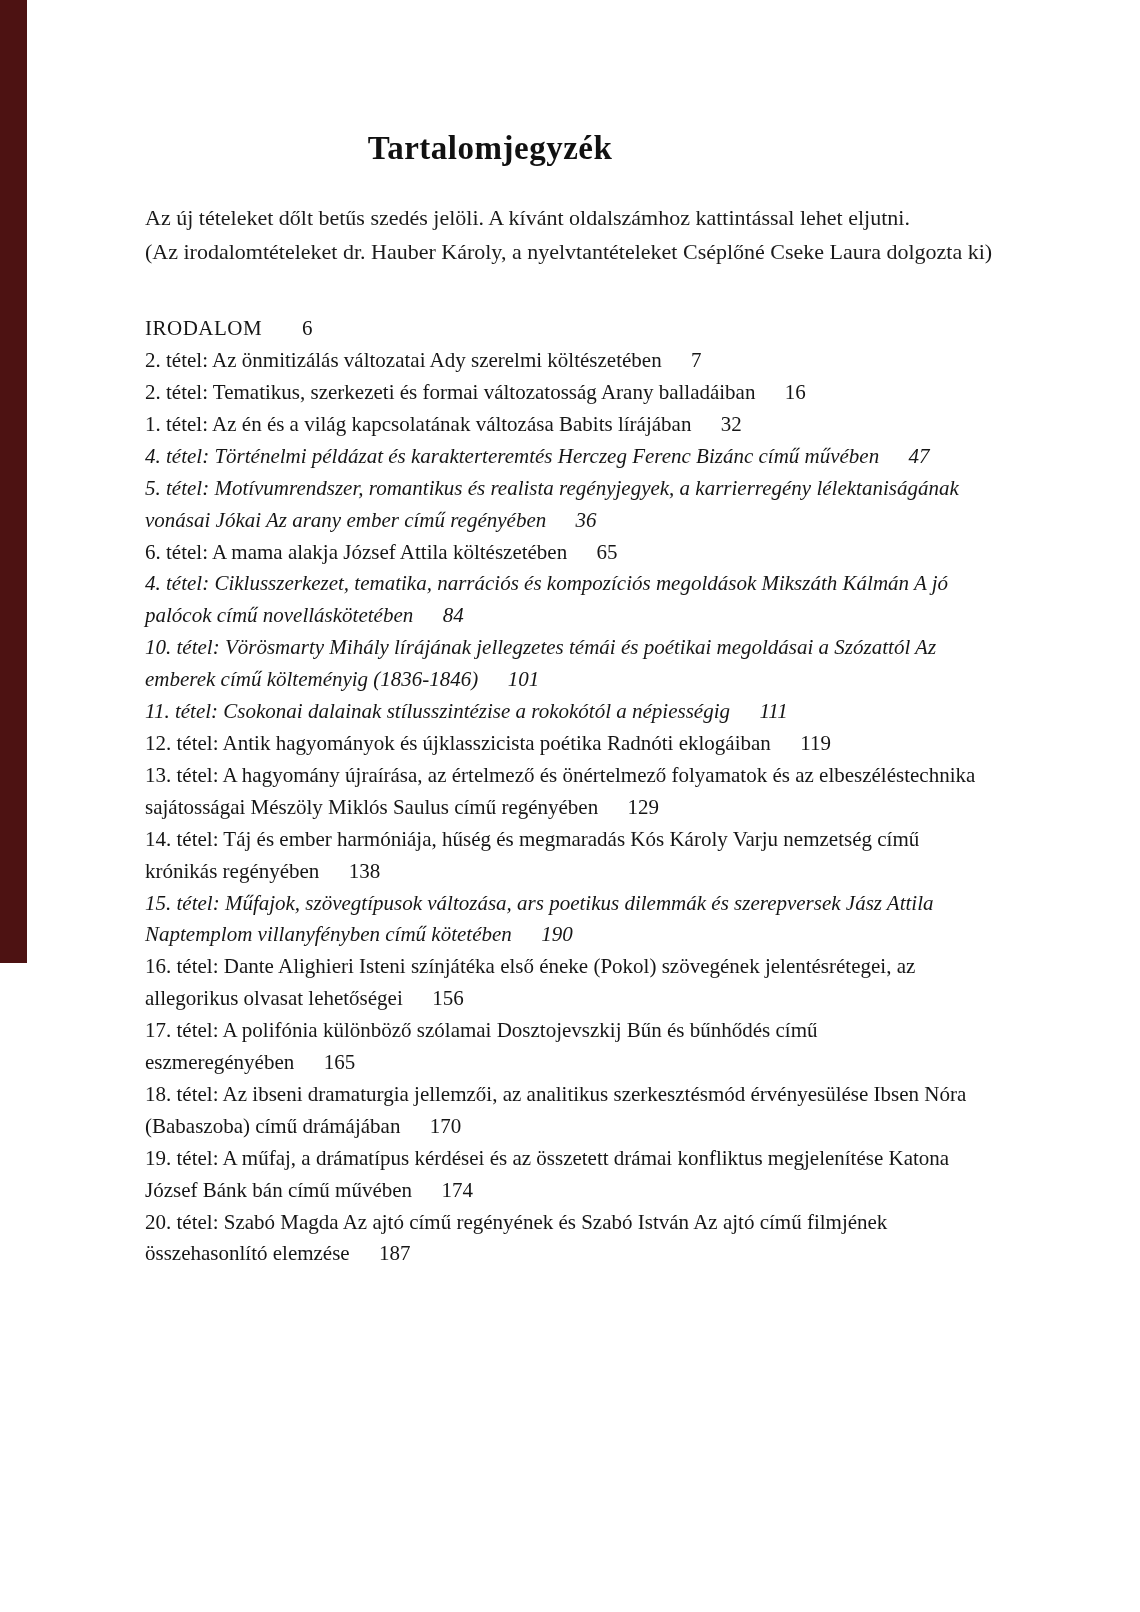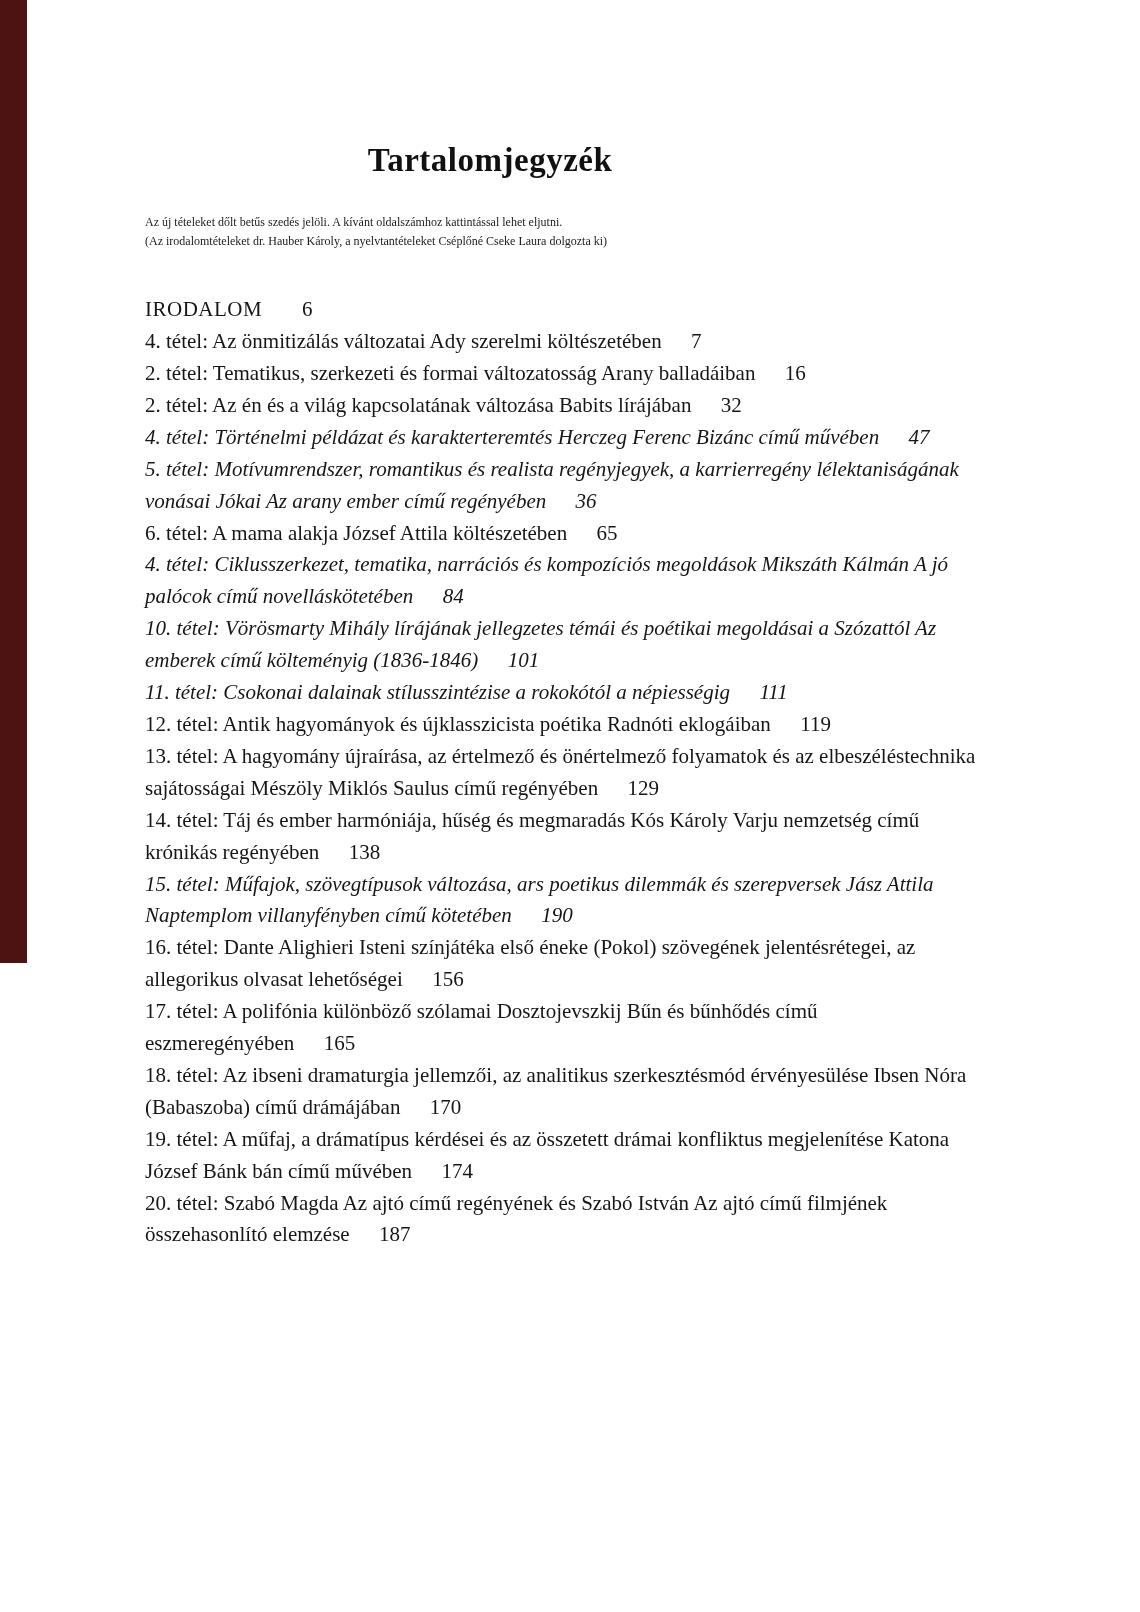--- a/index.html
+++ b/index.html
@@ -19,37 +19,37 @@
   .left-strip {
     position: absolute;
     left: 0;
     top: 0;
     width: 27px;
     height: 963px;
     background: #4d1212;
   }
   .content {
     position: absolute;
-    top: 12px;
+    top: 0;
     left: 0;
     width: 956px;
     padding: 12px;
   }
   .doc-title {
     margin: 118px 0 0 0;
     text-align: center;
     font-size: 33px;
     font-weight: bold;
     letter-spacing: 0.5px;
     color: #111111;
   }
   .intro {
     margin: 34px 0 0 133px;
     width: 860px;
-    font-size: 12px;
+    font-size: 22px;
     line-height: 1.55;
     color: #1b1b1b;
   }
   .intro div {
     white-space: normal;
   }
   .toc {
     margin: 44px 0 0 133px;
     width: 836px;
     font-size: 21px;
@@ -85,23 +85,23 @@
 
     <h1 class="doc-title">Tartalomjegyzék</h1>
 
     <div class="intro">
       <div>Az új tételeket dőlt betűs szedés jelöli. A kívánt oldalszámhoz kattintással lehet eljutni.</div>
       <div>(Az irodalomtételeket dr. Hauber Károly, a nyelvtantételeket Cséplőné Cseke Laura dolgozta ki)</div>
     </div>
 
     <div class="toc" id="toc-entries">
       <p class="entry section"><span class="txt">IRODALOM</span><span class="pg">6</span></p>
-    <p class="entry"><span class="txt">4. tétel: Az önmitizálás változatai Ady szerelmi költészetében</span><span class="pg">7</span></p>
+    <p class="entry"><span class="txt">2. tétel: Az önmitizálás változatai Ady szerelmi költészetében</span><span class="pg">7</span></p>
         <p class="entry"><span class="txt">2. tétel: Tematikus, szerkezeti és formai változatosság Arany balladáiban</span><span class="pg">16</span></p>
-        <p class="entry"><span class="txt">2. tétel: Az én és a világ kapcsolatának változása Babits lírájában</span><span class="pg">32</span></p>
+        <p class="entry"><span class="txt">1. tétel: Az én és a világ kapcsolatának változása Babits lírájában</span><span class="pg">32</span></p>
         <p class="entry italic"><span class="txt">4. tétel: Történelmi példázat és karakterteremtés Herczeg Ferenc Bizánc című művében</span><span class="pg">47</span></p>
         <p class="entry italic"><span class="txt">5. tétel: Motívumrendszer, romantikus és realista regényjegyek, a karrierregény lélektaniságának vonásai Jókai Az arany ember című regényében</span><span class="pg">36</span></p>
         <p class="entry"><span class="txt">6. tétel: A mama alakja József Attila költészetében</span><span class="pg">65</span></p>
         <p class="entry italic"><span class="txt">4. tétel: Ciklusszerkezet, tematika, narrációs és kompozíciós megoldások Mikszáth Kálmán A jó palócok című novelláskötetében</span><span class="pg">84</span></p>
         <p class="entry italic"><span class="txt">10. tétel: Vörösmarty Mihály lírájának jellegzetes témái és poétikai megoldásai a Szózattól Az emberek című költeményig (1836-1846)</span><span class="pg">101</span></p>
         <p class="entry italic"><span class="txt">11. tétel: Csokonai dalainak stílusszintézise a rokokótól a népiességig</span><span class="pg">111</span></p>
         <p class="entry"><span class="txt">12. tétel: Antik hagyományok és újklasszicista poétika Radnóti eklogáiban</span><span class="pg">119</span></p>
         <p class="entry"><span class="txt">13. tétel: A hagyomány újraírása, az értelmező és önértelmező folyamatok és az elbeszéléstechnika sajátosságai Mészöly Miklós Saulus című regényében</span><span class="pg">129</span></p>
         <p class="entry"><span class="txt">14. tétel: Táj és ember harmóniája, hűség és megmaradás Kós Károly Varju nemzetség című krónikás regényében</span><span class="pg">138</span></p>
         <p class="entry italic"><span class="txt">15. tétel: Műfajok, szövegtípusok változása, ars poetikus dilemmák és szerepversek Jász Attila Naptemplom villanyfényben című kötetében</span><span class="pg">190</span></p>

